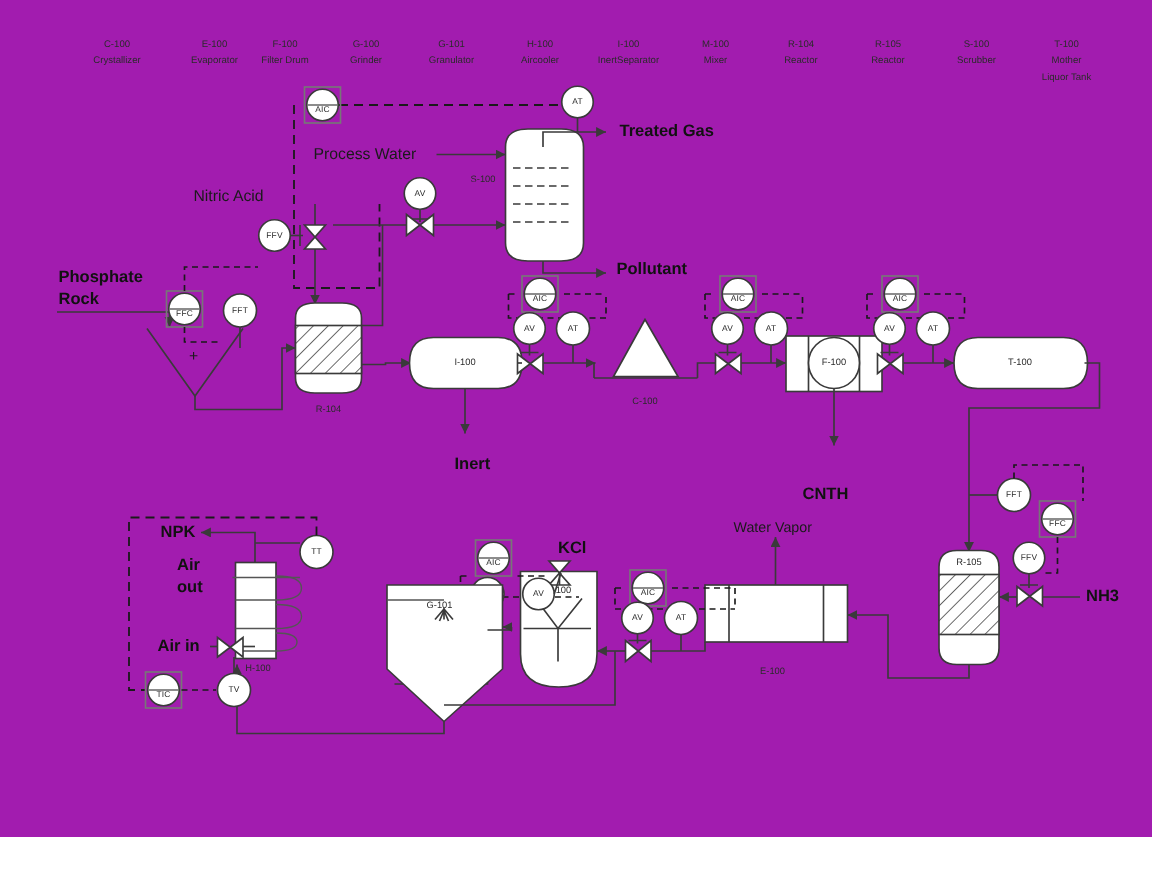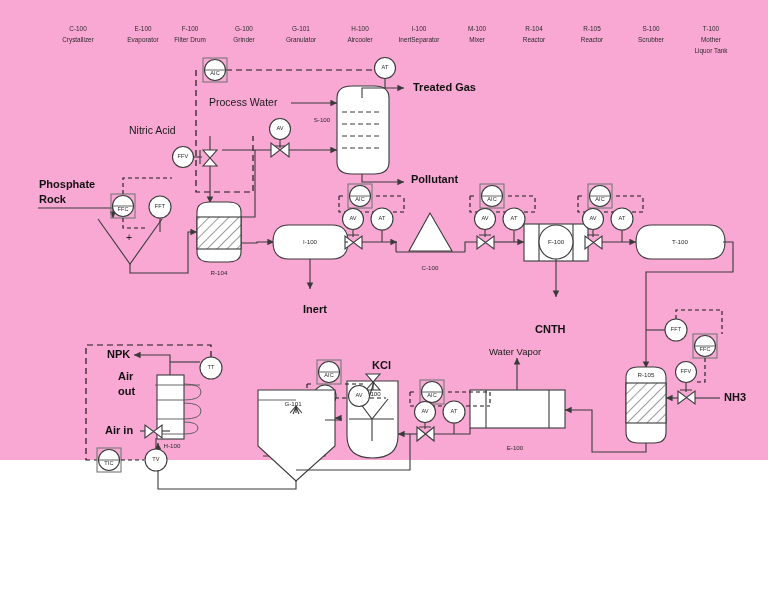--- a/index.html
+++ b/index.html
@@ -11,22 +11,22 @@
   body {
     font-family: "Liberation Sans", sans-serif;
     width: 768px;
     height: 594px;
     position: relative;
     overflow: hidden;
   }
   #pfd-root {
     position: relative;
     width: 768px;
-    height: 460px;
-    background: #f9a8d4;
+    height: 558px;
+    background: #a21caf;
   }
   svg#pfd {
     display: block;
     width: 768px;
     height: 594px;
   }
   .ln {
     stroke: #3a3a3a;
     stroke-width: 1.1;
     fill: none;

